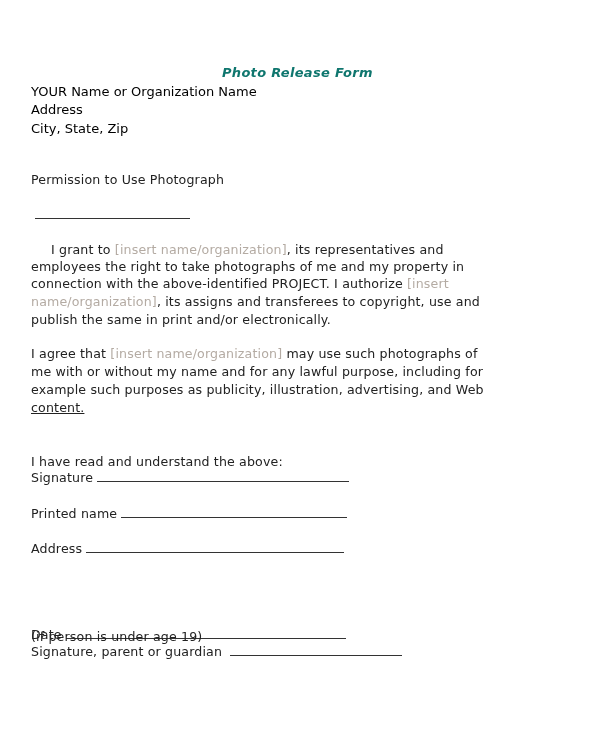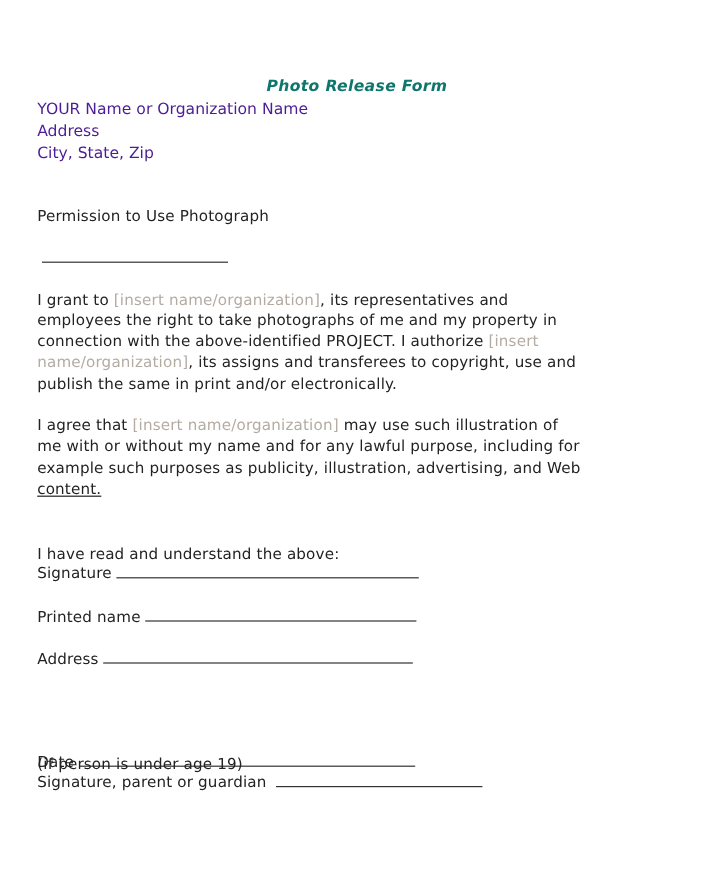--- a/index.html
+++ b/index.html
@@ -1,20 +1,20 @@
 <!DOCTYPE html>
 <html><head>
 <meta charset="utf-8">
 <style>
   html, body { margin: 0; padding: 0; background: #ffffff; }
   body { width: 600px; height: 730px; position: relative; overflow: hidden;
          font-family: "DejaVu Sans", "Liberation Sans", sans-serif; color: #222222; }
   .abs { position: absolute; white-space: nowrap; }
   .title { left: 222px; top: 65px; font-size: 13px; font-style: italic; font-weight: bold; color: #0f766e; letter-spacing: 0.3px; }
-  .hdr { left: 31px; font-size: 13px; color: #4c1d95; }
+  .hdr { left: 31px; font-size: 13px; color: #000000; }
   .body-line { left: 31px; font-size: 12.6px; color: #222222; letter-spacing: 0.15px; }
   .ph { color: #B4ABA3; }
   .blank { display: inline-block; border-bottom: 1px solid #333333; height: 1px; vertical-align: baseline; margin-left: 4px; }
 </style>
 </head>
 <body>
 
 <div>
 
   <div class="abs title">Photo Release Form</div>
@@ -22,34 +22,34 @@
   <div class="abs hdr" style="top:84px;">YOUR Name or Organization Name</div>
   <div class="abs hdr" style="top:102px;">Address</div>
   <div class="abs hdr" style="top:121px;">City, State,  Zip</div>
 
   <div class="abs body-line" style="top:172px;">Permission to Use Photograph</div>
 
   <div class="abs body-line" style="top:207px;">
     <span class="blank" style="width:155px;"></span>
   </div>
 
-  <div class="abs body-line" style="top:242px;">
+  <div class="abs body-line" style="top:242px;margin-left:20px;">
     <span>I grant to </span><span class="ph">[insert name/organization]</span><span>, its representatives and</span>
   </div>
   <div class="abs body-line" style="top:259px;">employees the right to take photographs of me and my property in</div>
   <div class="abs body-line" style="top:276px;">
     <span>connection with the above-identified PROJECT.  I authorize </span><span class="ph">[insert</span>
   </div>
   <div class="abs body-line" style="top:294px;">
     <span class="ph">name/organization]</span><span>, its assigns and transferees to copyright, use and</span>
   </div>
   <div class="abs body-line" style="top:312px;">publish the same in print and/or electronically.</div>
 
   <div class="abs body-line" style="top:346px;">
-    <span>I agree that </span><span class="ph">[insert name/organization]</span><span> may use such illustration of</span>
+    <span>I agree that </span><span class="ph">[insert name/organization]</span><span> may use such photographs of</span>
   </div>
   <div class="abs body-line" style="top:364px;">me with or without my name and for any lawful purpose, including for</div>
   <div class="abs body-line" style="top:382px;">example such purposes as publicity, illustration, advertising, and Web</div>
   <div class="abs body-line" style="top:400px;text-decoration:underline;">content.</div>
 
   <div class="abs body-line" style="top:436px;margin-top:18px;">I have read and understand the above:</div>
 
   <div class="abs body-line" style="top:470px;">
     <span>Signature</span><span class="blank" style="width:252px;"></span>
   </div>

